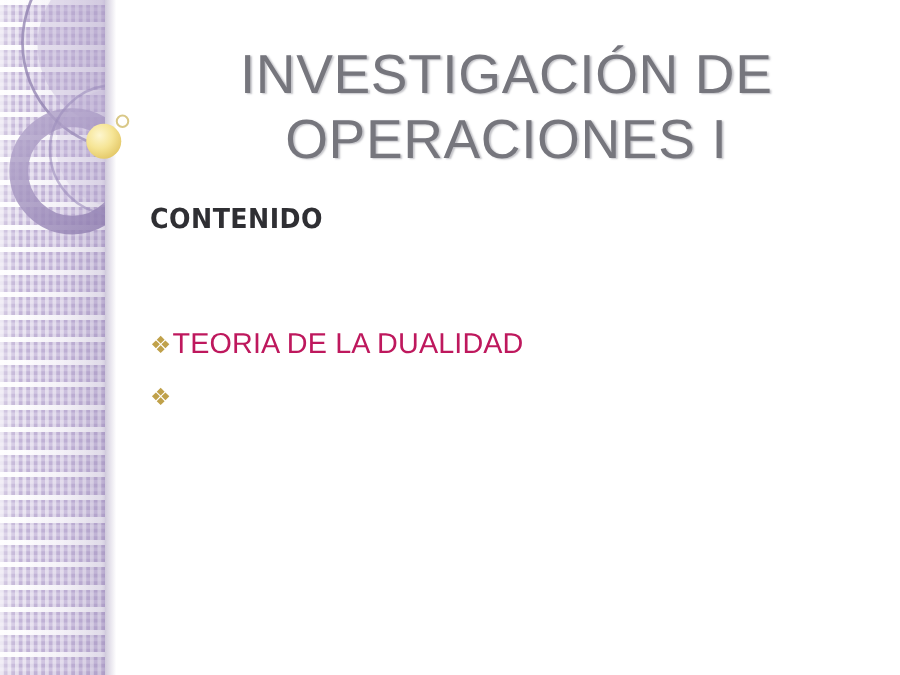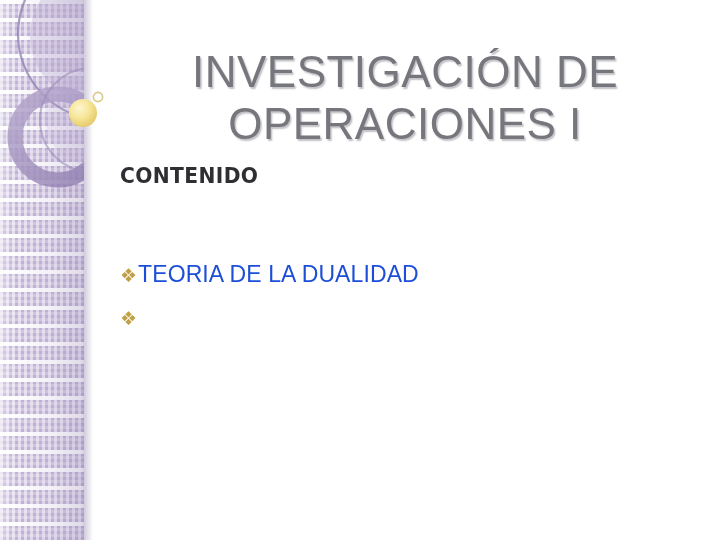--- a/index.html
+++ b/index.html
@@ -81,21 +81,21 @@
     top: 0;
     width: 130px;
     height: 300px;
     overflow: visible;
   }
 
   
   #title {
     position: absolute;
     left: 110px;
-    top: 46px;
+    top: 34px;
     width: 590px;
     text-align: center;
     font-family: "Liberation Sans", sans-serif;
     font-size: 44px;
     line-height: 52px;
     letter-spacing: 0.5px;
     color: #76767d;
     text-shadow: 1.5px 1.5px 1.5px rgba(120,120,130,0.45);
     white-space: pre-line;
   }
@@ -130,21 +130,21 @@
     font-family: "DejaVu Sans", sans-serif;
     font-size: 19px;
     line-height: 1;
     color: #c0a14a;
     margin-right: 1px;
   }
   .bullet-text {
     font-family: "Liberation Sans", sans-serif;
     font-size: 23px;
     line-height: 1;
-    color: #1d4ed8;
+    color: #be185d;
     letter-spacing: 0.1px;
   }
 </style>
 </head>
 <body>
 
 <div id="slide">
 
   <div id="sidebar">
     <div id="sidebar-pattern"></div>

